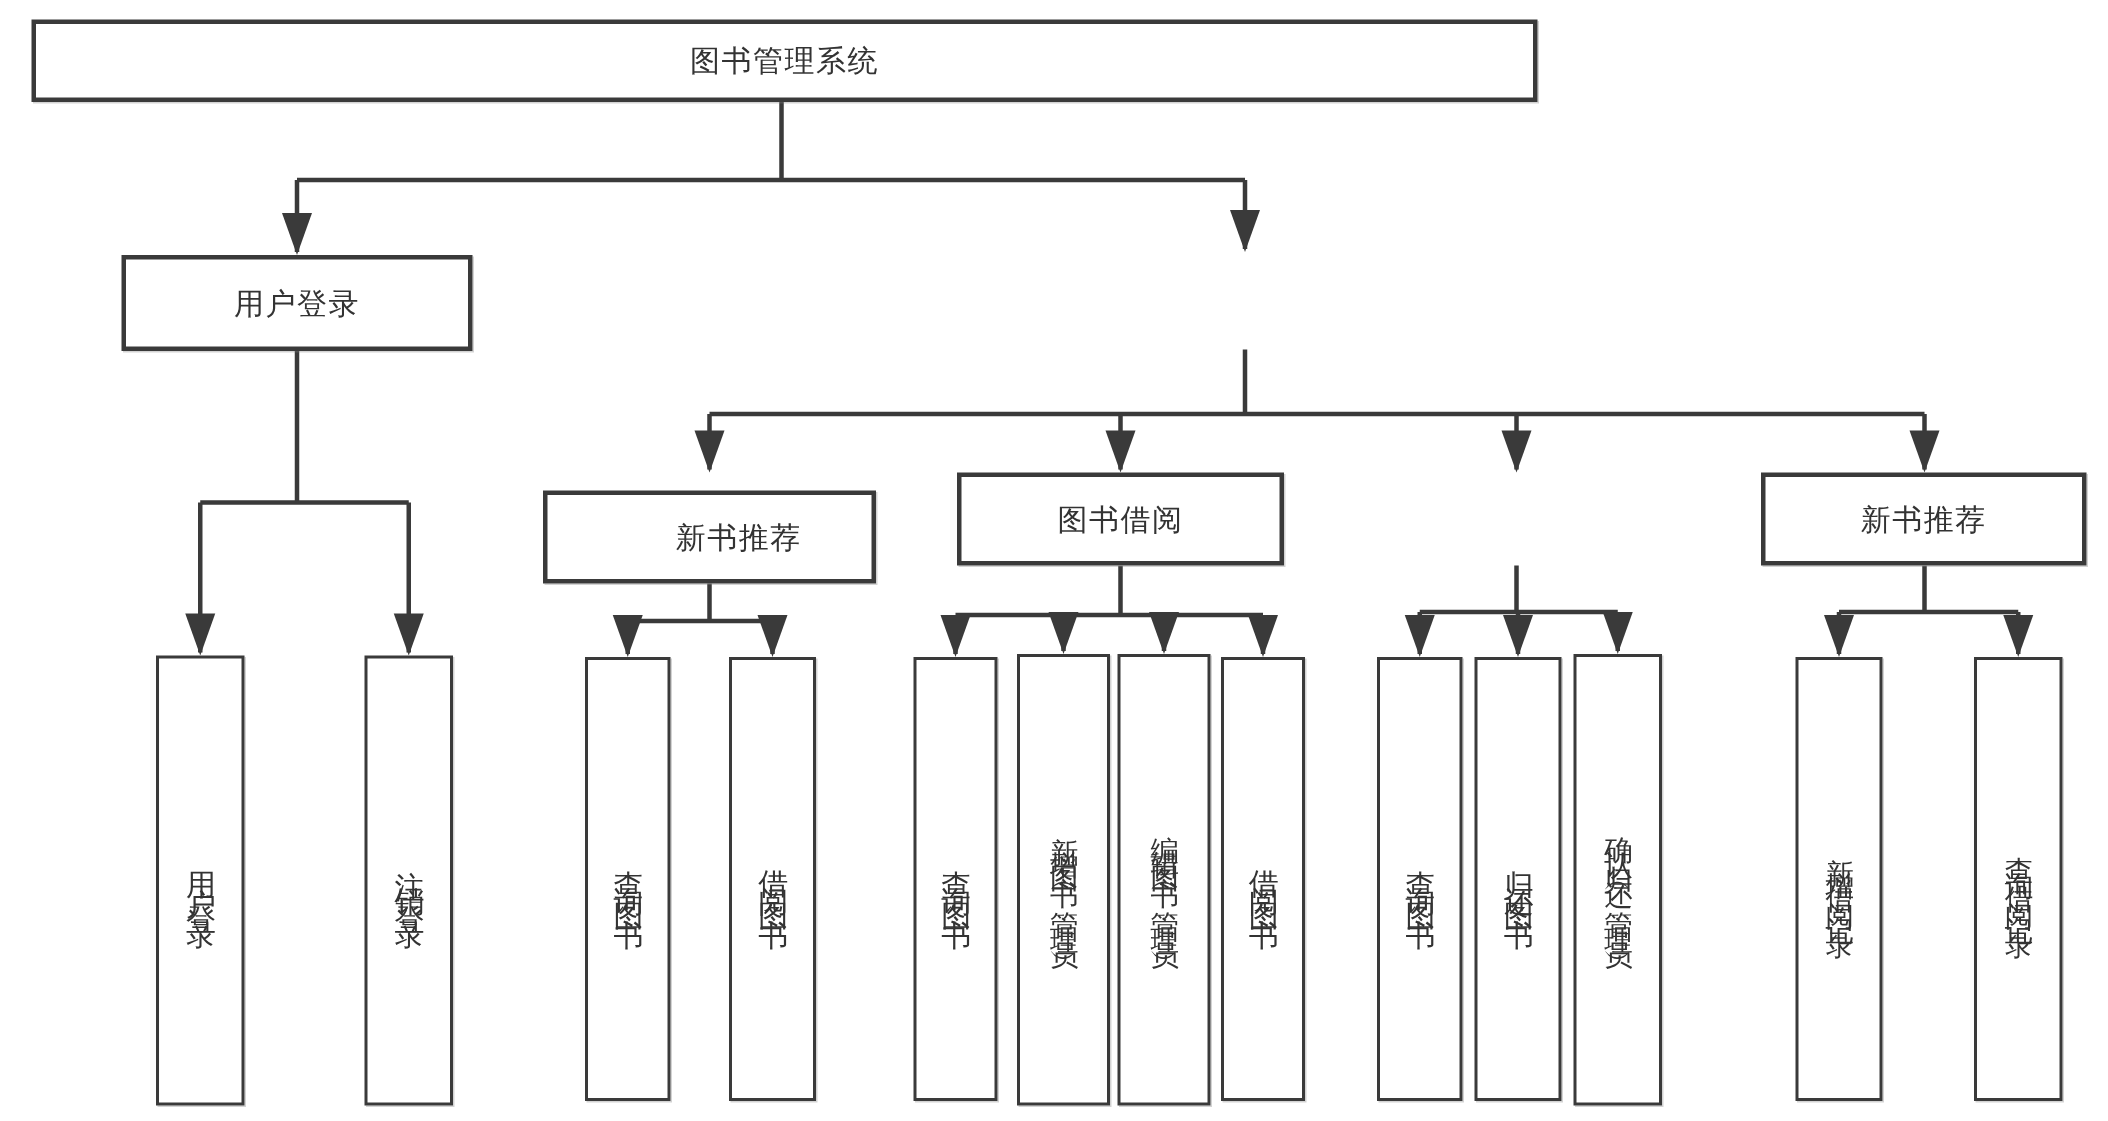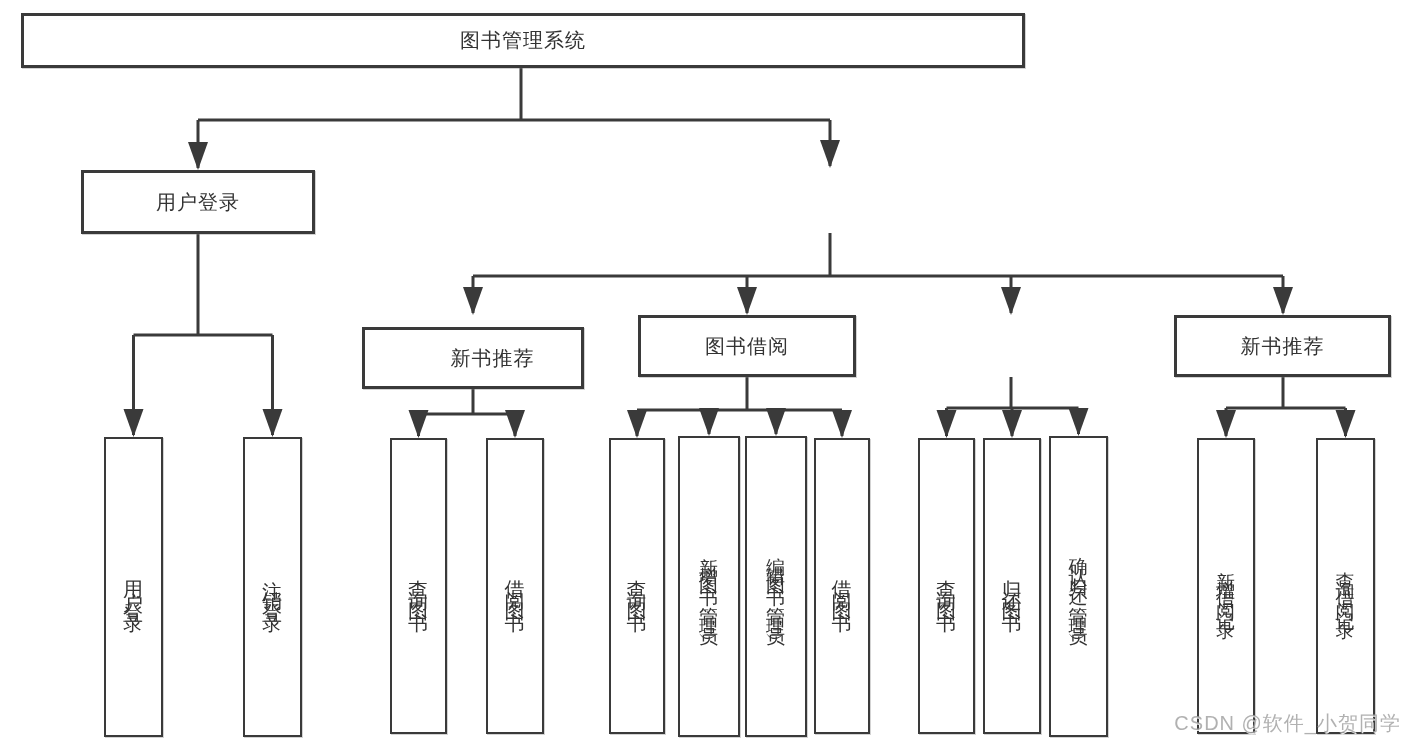--- a/index.html
+++ b/index.html
@@ -171,15 +171,14 @@
     <span class="vlabel dense">确认归还（管理员）</span>
   </div>
 
   <div class="box leaf" id="leaf-rcd-add">
     <span class="vlabel dense">新增借阅记录</span>
   </div>
   <div class="box leaf" id="leaf-rcd-query">
     <span class="vlabel dense">查询借阅记录</span>
   </div>
 
-  <div id="watermark">CSDN @软件_小贺同学</div>
 
 </div>
 
 </body></html>

